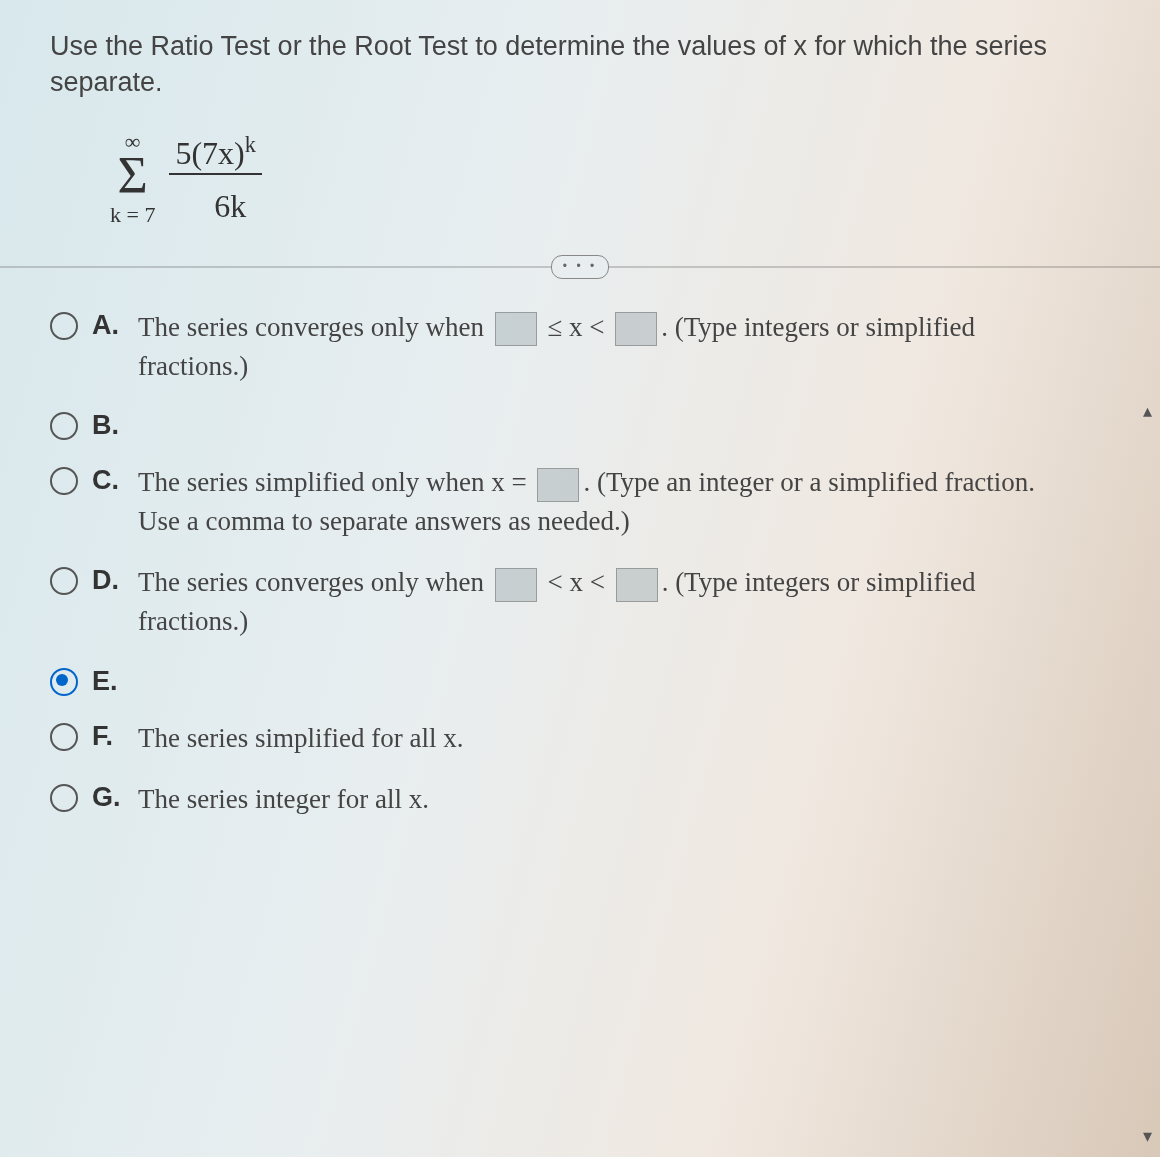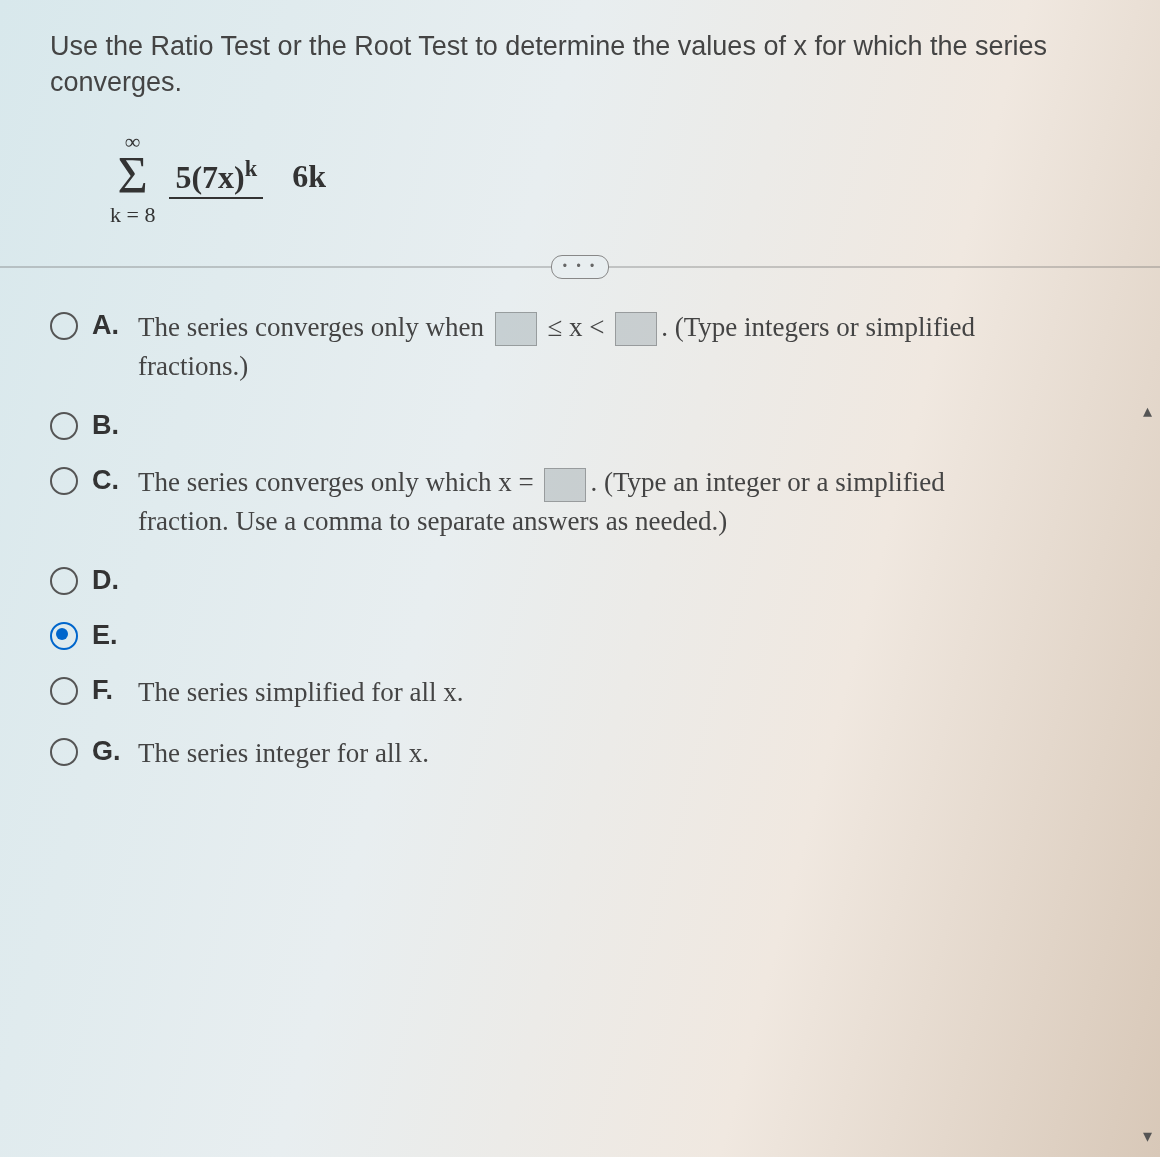--- a/index.html
+++ b/index.html
@@ -37,28 +37,27 @@
     display: inline-flex;
     flex-direction: column;
     align-items: center;
     line-height: 1;
   }
   .sigma-top { font-size: 22px; }
   .sigma-sym { font-size: 52px; line-height: 0.9;}
   .sigma-bot { font-size: 22px; margin-top:4px;}
   .frac {
     display: inline-flex;
-    flex-direction: row;
-    align-items: flex-start;
+    flex-direction: column;
+    align-items: center;
     margin-left: 14px;
     line-height: 1.1;
-    font-weight: bold;
   }
   .frac .num { border-bottom: 2px solid #333; padding: 0 6px 2px 6px;}
-  .frac .den { padding-top: 2px; margin-left: 29px;}
+  .frac .den { padding-top: 14px; margin-left: 29px;}
   sup { font-size: 0.7em; vertical-align: super;}
   .divider {
     position: relative;
     height: 2px;
     background: rgba(100,100,100,0.3);
     margin: 30px 0 40px -50px;
     width: calc(100% + 90px);
   }
   .dots-badge {
     position: absolute;
@@ -147,28 +146,28 @@
     color:#555;
   }
   .scroll-up { top:400px;}
   .scroll-down { bottom:10px;}
 </style>
 </head>
 <body>
 
 <div class="page">
 
-  <div class="prompt">Use the Ratio Test or the Root Test to determine the values of x for which the series converges.</div>
+  <div class="prompt">Use the Ratio Test or the Root Test to determine the values of x for which the series separate.</div>
 
   <div class="formula">
     <div class="formula-row">
       <span class="sigma-block">
         <span class="sigma-top">∞</span>
         <span class="sigma-sym">Σ</span>
-        <span class="sigma-bot">k = 8</span>
+        <span class="sigma-bot">k = 7</span>
       </span>
       <span class="frac">
         <span class="num"><span>5(7x)</span><sup>k</sup></span>
         <span class="den">6k</span>
       </span>
     </div>
   </div>
 
   <div class="divider">
     <div class="dots-badge">• • •</div>
@@ -180,25 +179,26 @@
         <span class="opt-letter">A.</span>
         <span class="opt-body"><span>The series converges only when </span><span class="slot"></span><span> ≤ x &lt; </span><span class="slot"></span><span>. (Type integers or simplified fractions.)</span></span>
       </div>
       <div class="option-row">
         <span class="radio"></span>
         <span class="opt-letter">B.</span>
       </div>
       <div class="option-row">
         <span class="radio"></span>
         <span class="opt-letter">C.</span>
-        <span class="opt-body"><span>The series converges only which x = </span><span class="slot"></span><span>. (Type an integer or a simplified fraction. Use a comma to separate answers as needed.)</span></span>
+        <span class="opt-body"><span>The series simplified only when x = </span><span class="slot"></span><span>. (Type an integer or a simplified fraction. Use a comma to separate answers as needed.)</span></span>
       </div>
       <div class="option-row">
         <span class="radio"></span>
         <span class="opt-letter">D.</span>
+        <span class="opt-body"><span>The series converges only when </span><span class="slot"></span><span> &lt; x &lt; </span><span class="slot"></span><span>. (Type integers or simplified fractions.)</span></span>
       </div>
       <div class="option-row">
         <span class="radio selected"></span>
         <span class="opt-letter">E.</span>
       </div>
       <div class="option-row">
         <span class="radio"></span>
         <span class="opt-letter">F.</span>
         <span class="opt-body"><span>The series simplified for all x.</span><span></span></span>
       </div>

